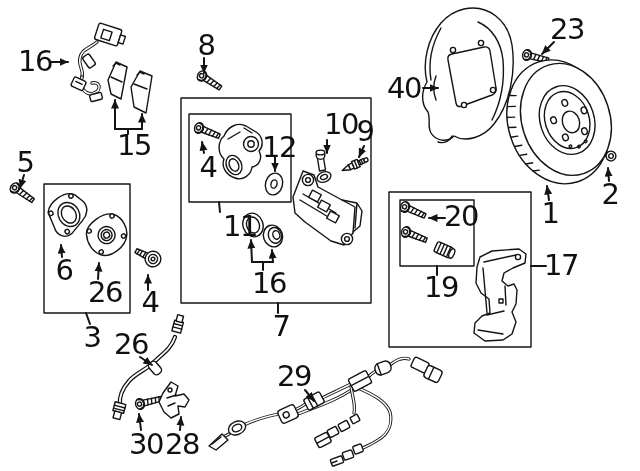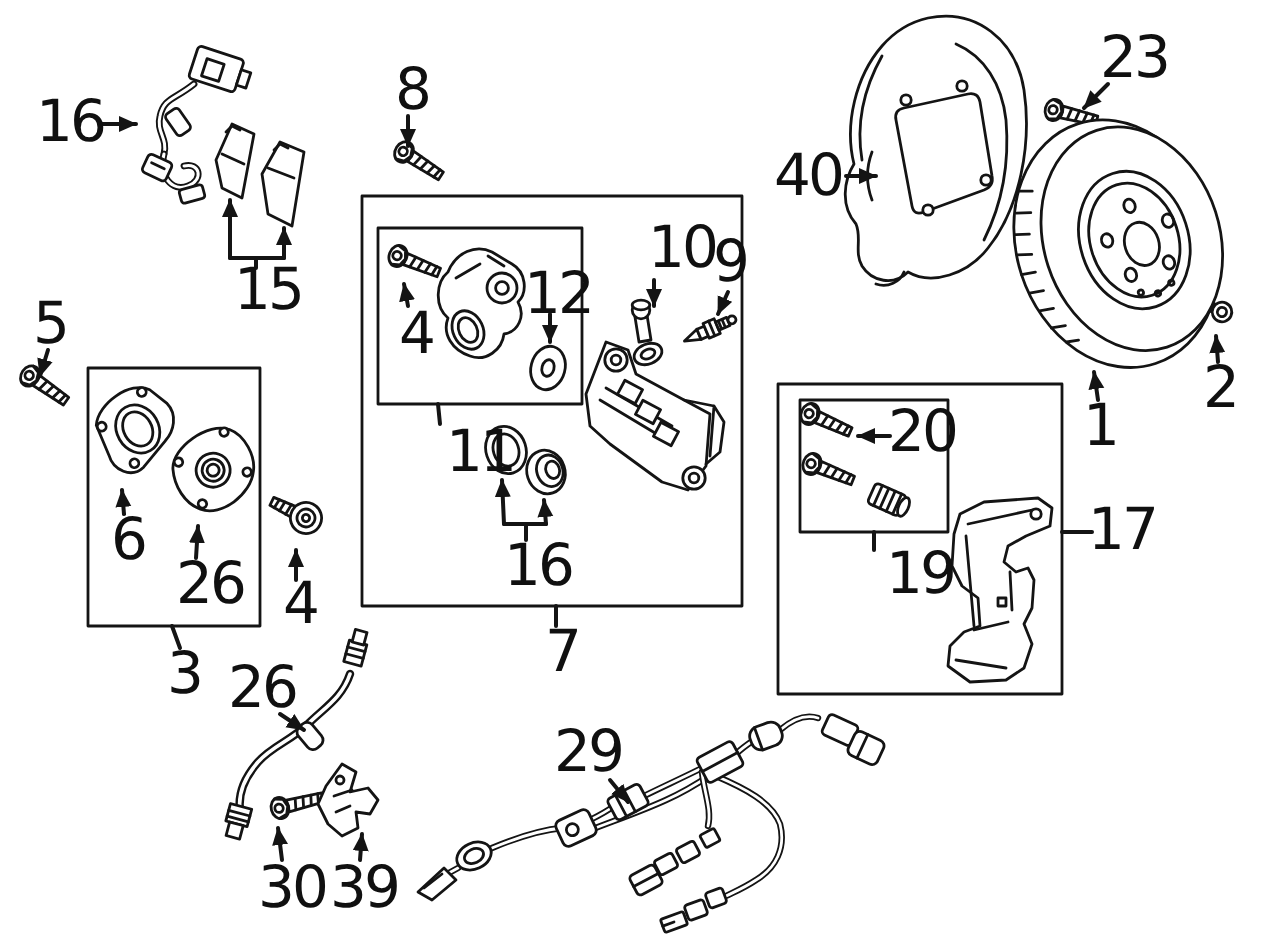--- a/index.html
+++ b/index.html
@@ -348,21 +348,21 @@
   <div class="callout" style="left:365px;top:131px">9</div>
   <div class="callout" style="left:341px;top:124px">10</div>
   <div class="callout" style="left:240px;top:226px">11</div>
   <div class="callout" style="left:279px;top:147px">12</div>
   <div class="callout" style="left:208px;top:167px">4</div>
   <div class="callout" style="left:269px;top:283px">16</div>
   <div class="callout" style="left:134px;top:145px">15</div>
   <div class="callout" style="left:35px;top:61px">16</div>
   <div class="callout" style="left:561px;top:265px">17</div>
   <div class="callout" style="left:461px;top:216px">20</div>
-  <div class="callout" style="left:460px;top:287px">19</div>
+  <div class="callout" style="left:441px;top:287px">19</div>
   <div class="callout" style="left:404px;top:88px">40</div>
   <div class="callout" style="left:567px;top:29px">23</div>
   <div class="callout" style="left:131px;top:344px">26</div>
-  <div class="callout" style="left:182px;top:444px">39</div>
+  <div class="callout" style="left:182px;top:444px">28</div>
   <div class="callout" style="left:146px;top:444px">30</div>
   <div class="callout" style="left:294px;top:376px">29</div>
   <div class="callout" style="left:105px;top:292px">26</div>
 </div>
 
 </body></html>

